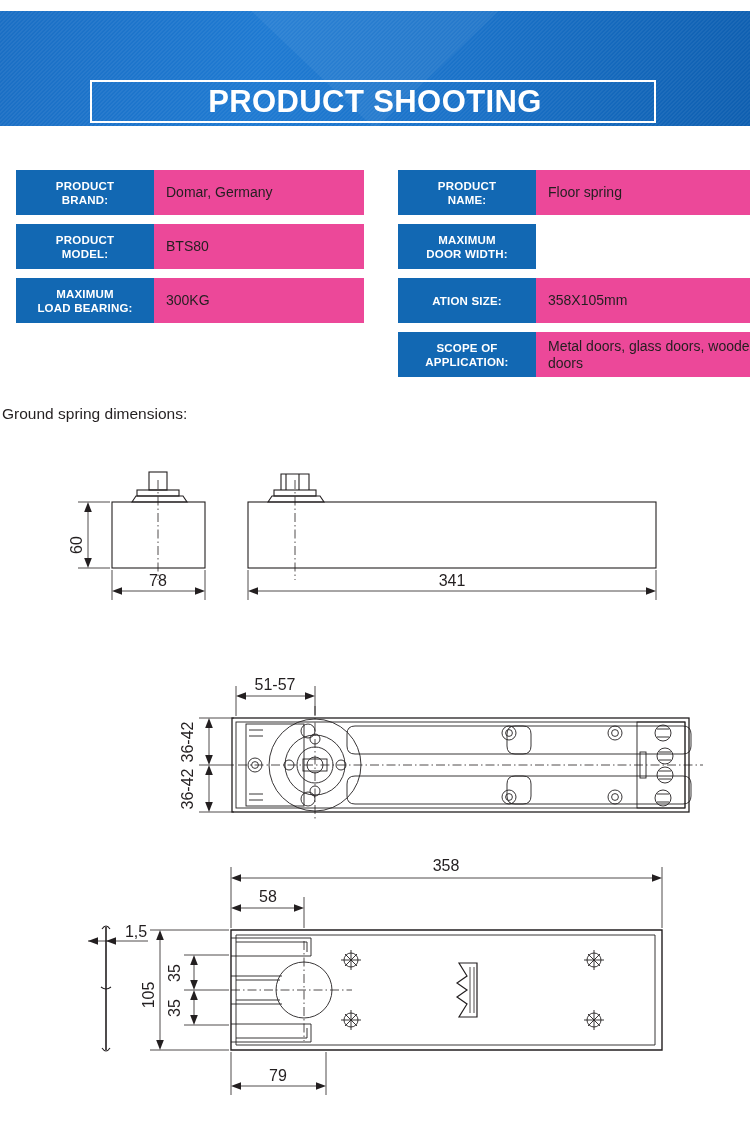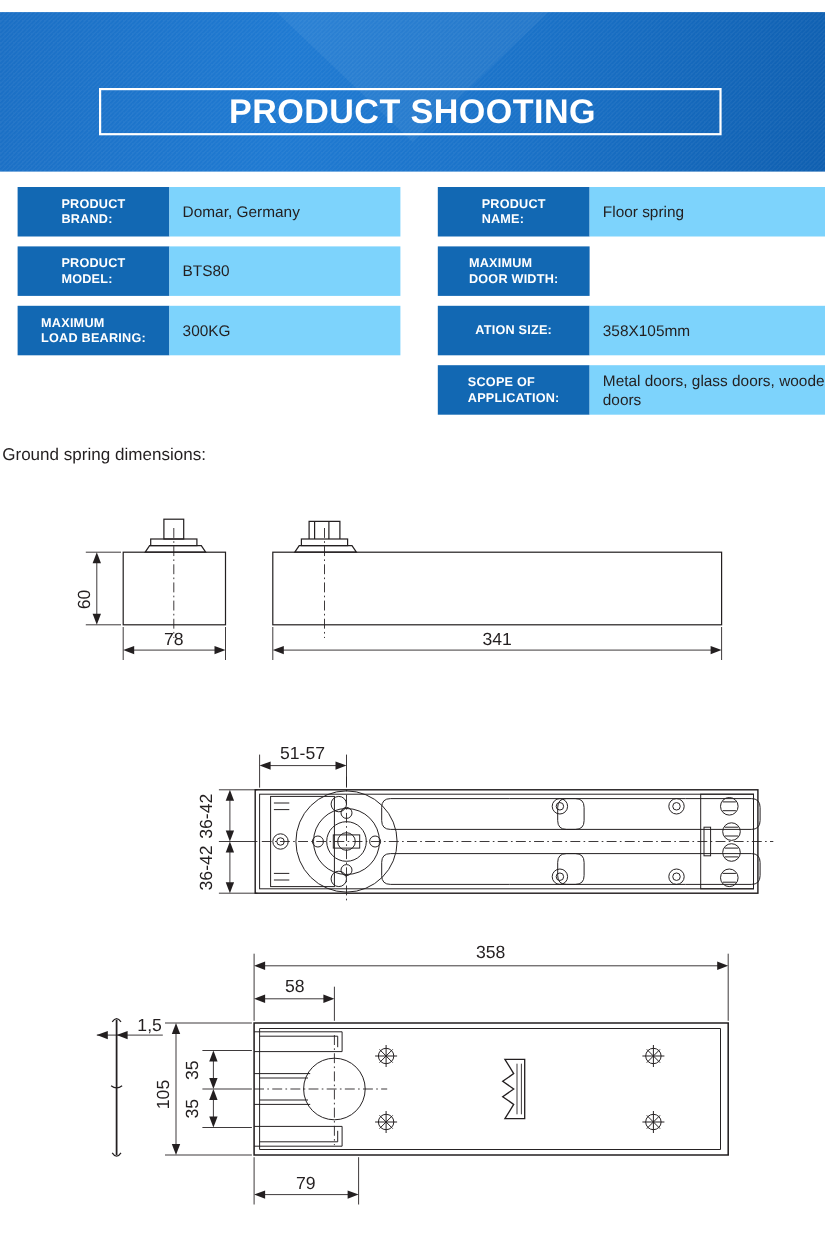--- a/index.html
+++ b/index.html
@@ -4,21 +4,21 @@
 <style>
   html,body{margin:0;padding:0;}
   body{
     width:750px;height:1137px;background:#ffffff;
     font-family:"Liberation Sans", sans-serif;
     color:#231f20;overflow:hidden;position:relative;
   }
 
   
   .banner{
-    position:absolute;left:0;top:11px;width:750px;height:145px;
+    position:absolute;left:0;top:11px;width:750px;height:115px;
     background:
       linear-gradient(135deg, rgba(255,255,255,.05) 25%, transparent 25%, transparent 50%, rgba(255,255,255,.05) 50%, rgba(255,255,255,.05) 75%, transparent 75%),
       linear-gradient(100deg,#1b6fc4 0%,#1f7ad2 35%,#1a72c8 62%,#0f5fb0 100%);
     background-size:4px 4px, 100% 100%;
     overflow:hidden;
   }
   .banner-tri{
     position:absolute;left:50%;top:-6px;margin-left:-130px;
     width:0;height:0;
     border-left:130px solid transparent;
@@ -38,26 +38,26 @@
   
   .spec{position:absolute;left:0;top:170px;width:750px;}
   .spec-col{position:absolute;top:0;width:348px;}
   .spec-col.left{left:16px;}
   .spec-col.right{left:398px;}
   .spec-row{position:relative;height:45px;margin-bottom:9px;}
   .spec-label{
     position:absolute;left:0;top:0;width:138px;height:45px;
     background:#1268b3;color:#ffffff;
     font-size:11.5px;font-weight:bold;letter-spacing:.2px;
-    display:flex;align-items:center;justify-content:center;
+    display:flex;align-items:center;justify-content:center;text-align:center;
     line-height:14px;box-sizing:border-box;padding:0 3px;
   }
   .spec-value{
     position:absolute;left:138px;top:0;right:0;height:45px;
-    background:#7dd3fc;color:#231f20;
+    background:#ec4899;color:#231f20;
     font-size:14px;line-height:17px;
     display:flex;align-items:center;
     box-sizing:border-box;padding:0 0 0 12px;
   }
   .spec-col.right .spec-value{width:246px;}
   .spec-col.left  .spec-value{width:210px;}
 
   
   .caption{
     position:absolute;left:2px;top:405px;

